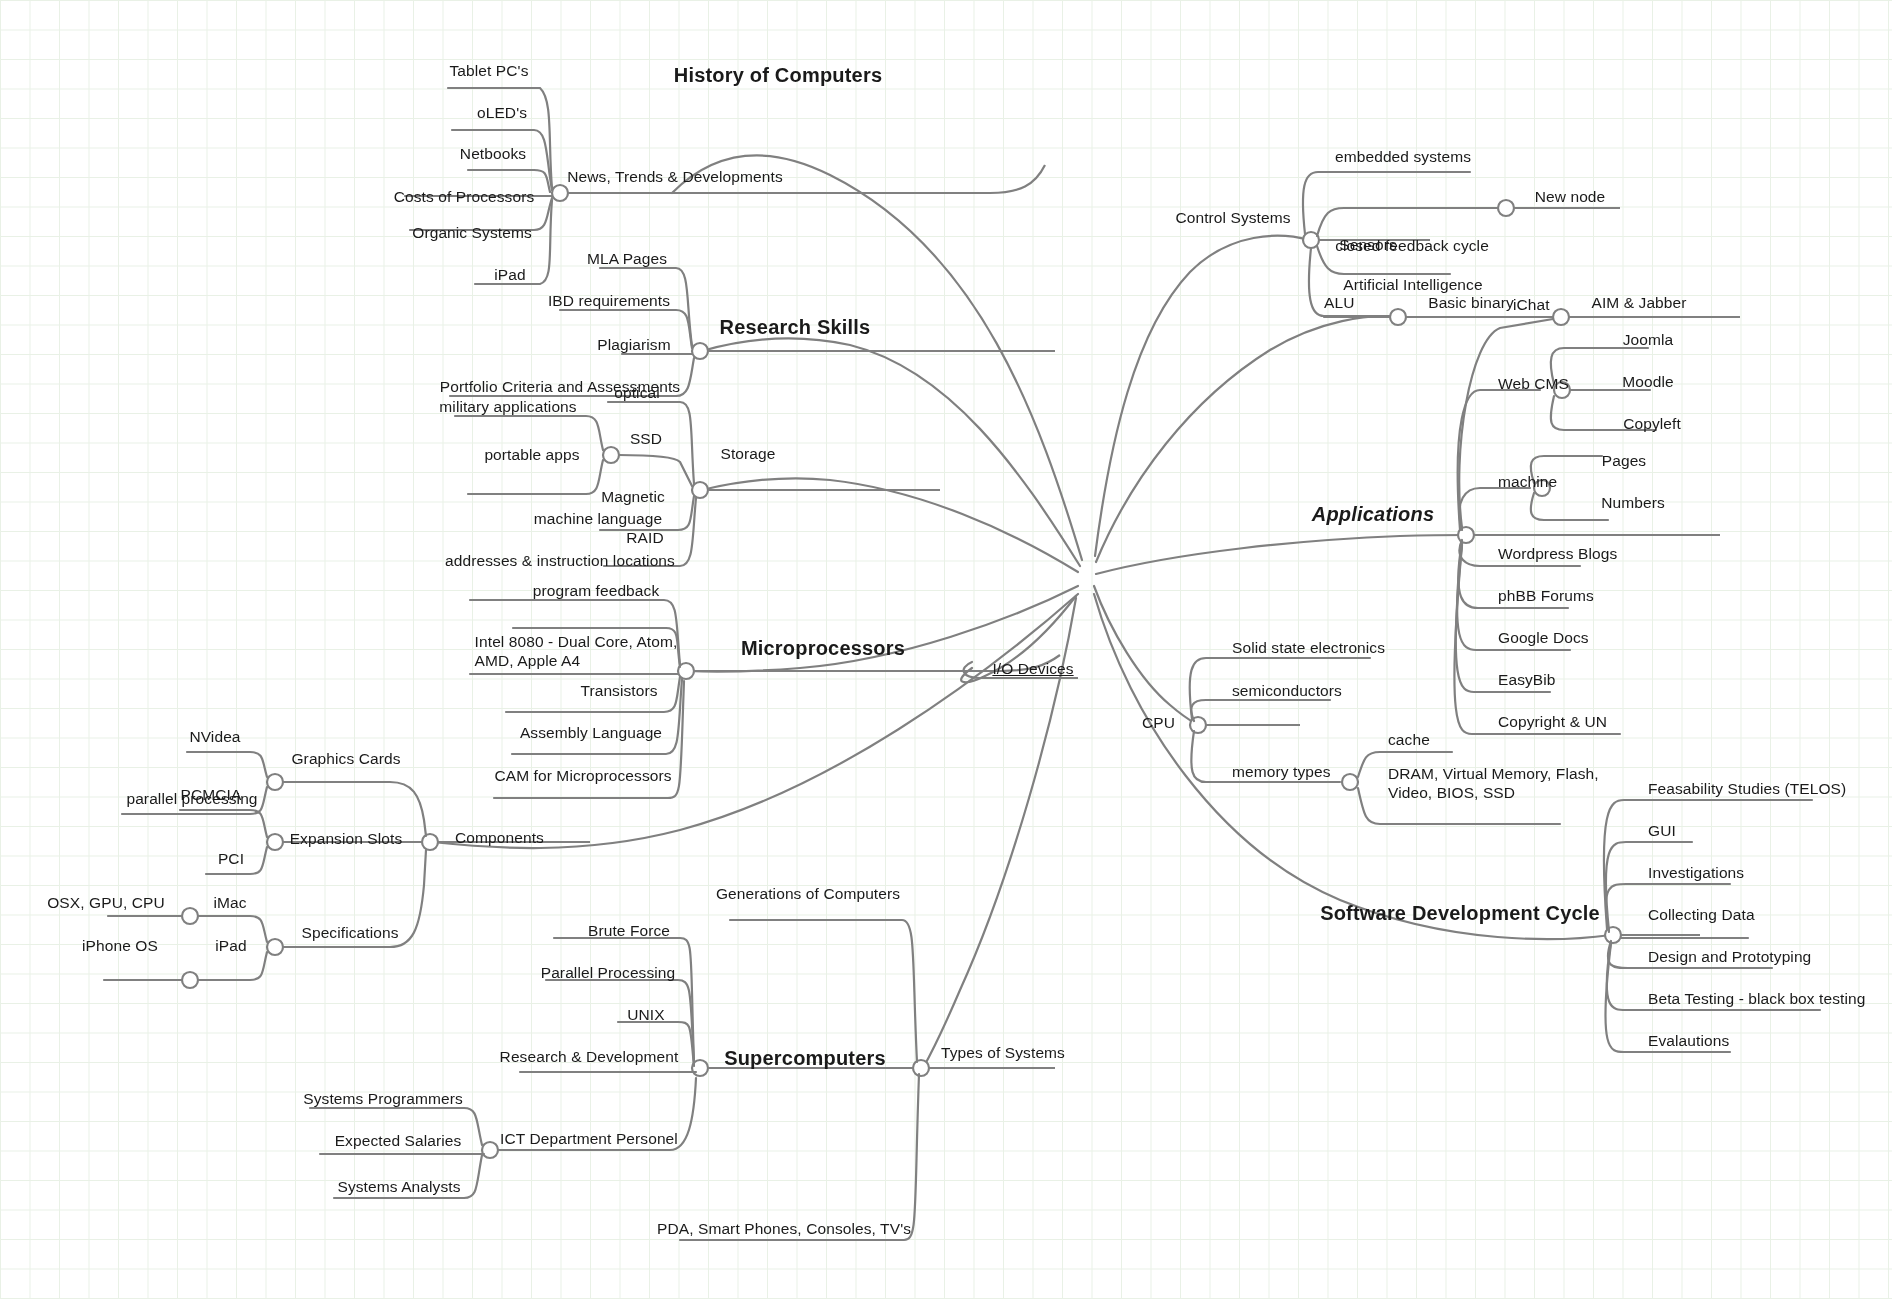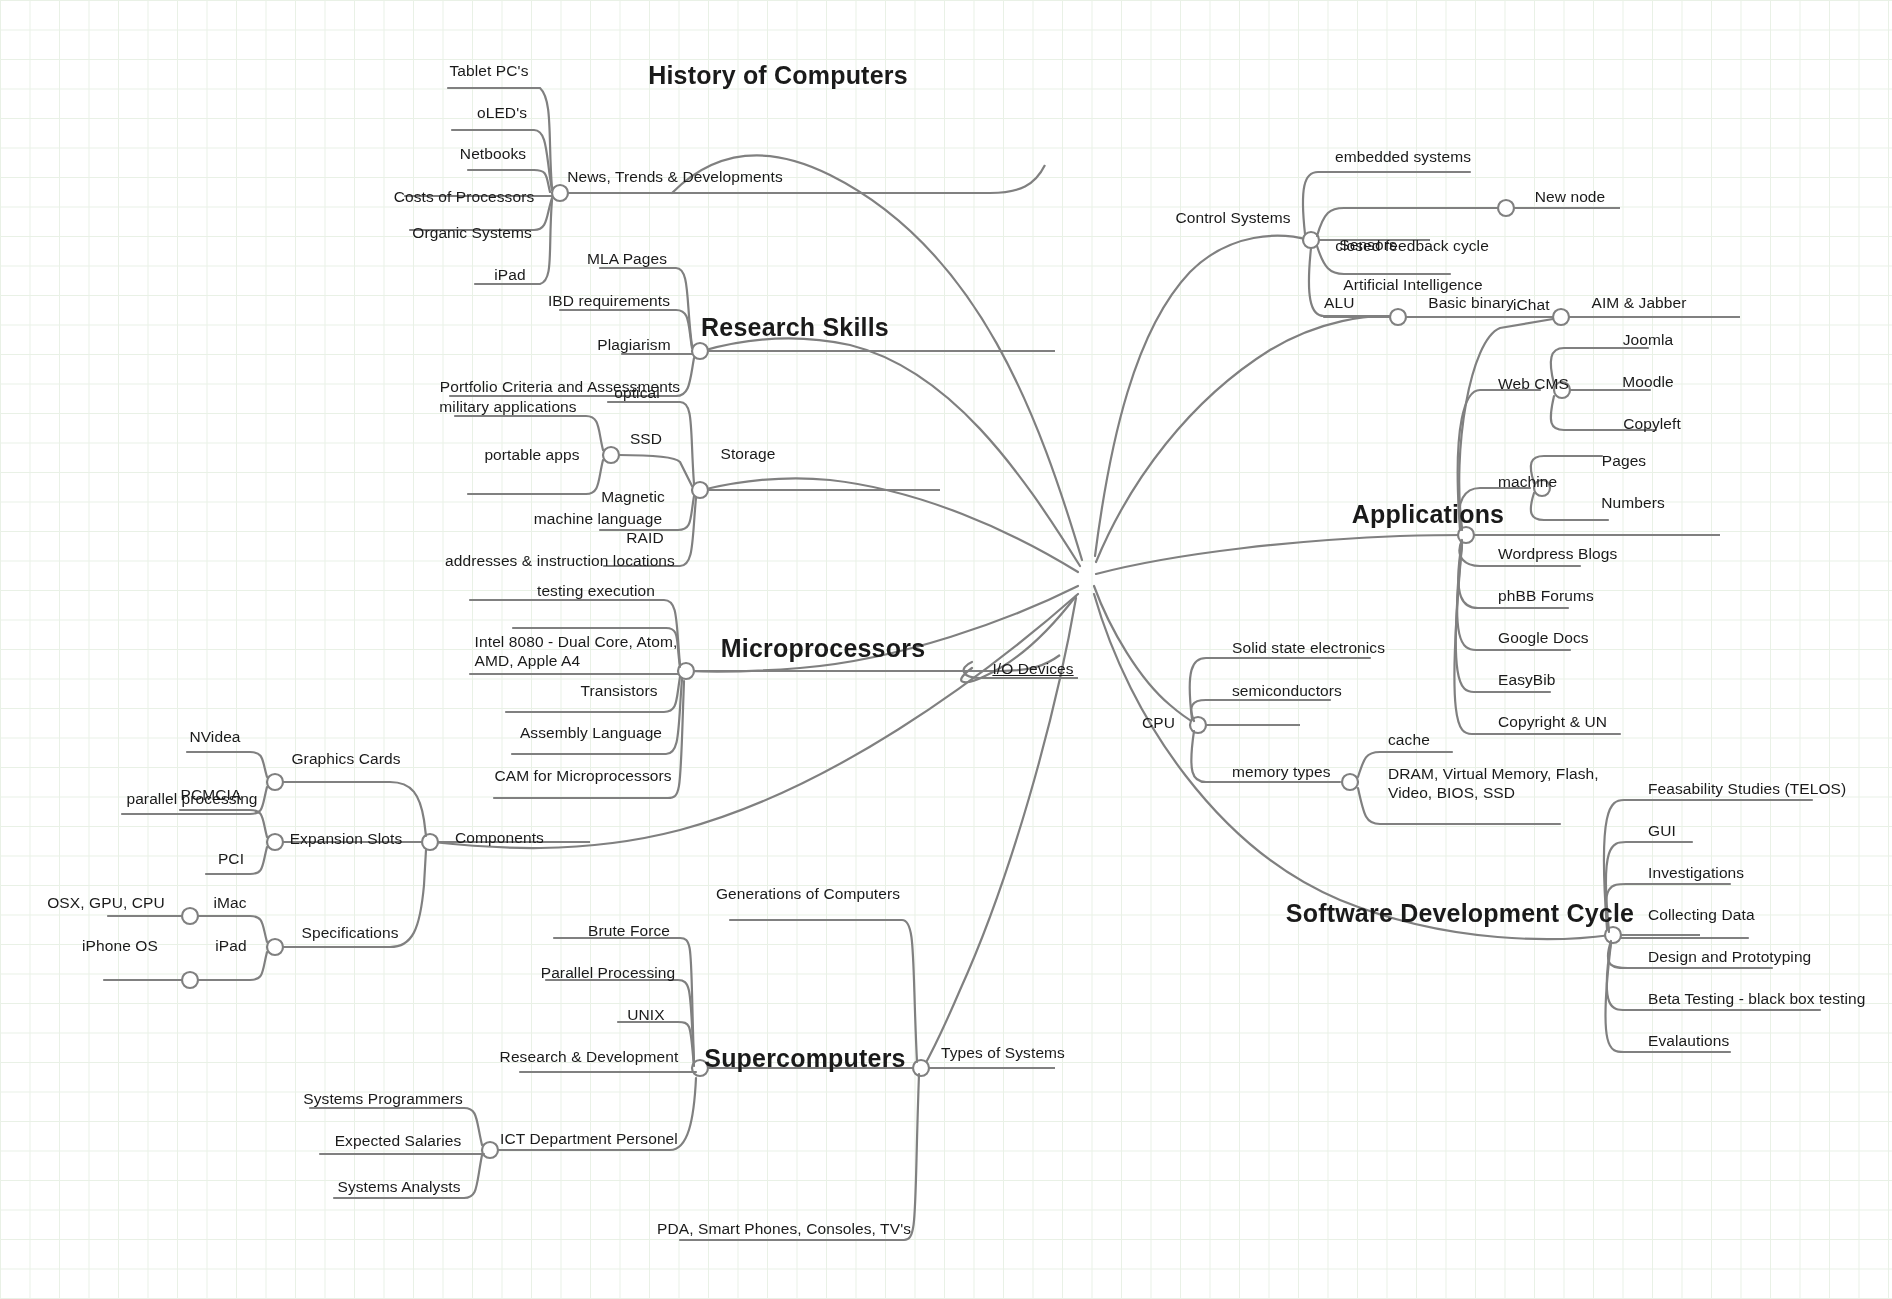--- a/index.html
+++ b/index.html
@@ -46,21 +46,21 @@
   .node-label {
     position: absolute;
     white-space: pre;
     color: #1a1a1a;
     font-size: 15.5px;
     line-height: 19px;
     letter-spacing: 0.1px;
     transform: translate(-50%, -100%);
   }
   .node-label.main {
-    font-size: 25px;
+    font-size: 20px;
     font-weight: bold;
     letter-spacing: 0.2px;
   }
   .node-label.rightalign { transform: translate(0%, -100%); }
 
   #root-node {
     position: absolute;
     left: 960px;
     top: 557px;
     transform: translate(-50%, -50%);
@@ -290,21 +290,21 @@
   <div class="node-label" style="left:637px; top:402px;">optical</div>
   <div class="node-label" style="left:646px; top:448px;">SSD</div>
   <div class="node-label" style="left:508px; top:416px;">military applications</div>
   <div class="node-label" style="left:532px; top:464px;">portable apps</div>
   <div class="node-label" style="left:633px; top:506px;">Magnetic</div>
   <div class="node-label" style="left:645px; top:547px;">RAID</div>
 
   <div class="node-label main" style="left:793px; top:658px;margin-left:30px;">Microprocessors</div>
   <div class="node-label" style="left:598px; top:528px;">machine language</div>
   <div class="node-label" style="left:560px; top:570px;">addresses &amp; instruction locations</div>
-  <div class="node-label" style="left:596px; top:600px;">testing execution</div>
+  <div class="node-label" style="left:596px; top:600px;">program feedback</div>
   <div class="node-label" style="left:576px; top:670px; text-align:left;">Intel 8080 - Dual Core, Atom,
 AMD, Apple A4</div>
   <div class="node-label" style="left:619px; top:700px;">Transistors</div>
   <div class="node-label" style="left:591px; top:742px;">Assembly Language</div>
   <div class="node-label" style="left:583px; top:785px;">CAM for Microprocessors</div>
 
   <div class="node-label rightalign" style="left:455px; top:847px; transform:translate(0,-100%);">Components</div>
   <div class="node-label" style="left:346px; top:768px;">Graphics Cards</div>
   <div class="node-label" style="left:215px; top:746px;">NVidea</div>
   <div class="node-label" style="left:192px; top:808px;">parallel processing</div>
@@ -337,21 +337,21 @@
   <div class="node-label" style="left:1412px; top:207px;margin-top:48px;">closed feedback cycle</div>
   <div class="node-label" style="left:1570px; top:206px;">New node</div>
   <div class="node-label" style="left:1368px; top:254px;">Sensors</div>
   <div class="node-label" style="left:1413px; top:294px;">Artificial Intelligence</div>
 
   <div class="node-label rightalign" style="left:1324px; top:312px; transform:translate(0,-100%);">ALU</div>
   <div class="node-label" style="left:1471px; top:312px;">Basic binary</div>
   <div class="node-label rightalign" style="left:1513px; top:314px; transform:translate(0,-100%);">iChat</div>
   <div class="node-label" style="left:1639px; top:312px;">AIM &amp; Jabber</div>
 
-  <div class="node-label main" style="left:1428px; top:524px;">Applications</div>
+  <div class="node-label main" style="left:1373px; top:524px;font-style:italic;">Applications</div>
   <div class="node-label rightalign" style="left:1498px; top:393px; transform:translate(0,-100%);">Web CMS</div>
   <div class="node-label" style="left:1648px; top:349px;">Joomla</div>
   <div class="node-label" style="left:1648px; top:391px;">Moodle</div>
   <div class="node-label" style="left:1652px; top:433px;">Copyleft</div>
   <div class="node-label rightalign" style="left:1498px; top:491px; transform:translate(0,-100%);">machine</div>
   <div class="node-label" style="left:1624px; top:470px;">Pages</div>
   <div class="node-label" style="left:1633px; top:512px;">Numbers</div>
   <div class="node-label rightalign" style="left:1498px; top:563px; transform:translate(0,-100%);">Wordpress Blogs</div>
   <div class="node-label rightalign" style="left:1498px; top:605px; transform:translate(0,-100%);">phBB Forums</div>
   <div class="node-label rightalign" style="left:1498px; top:647px; transform:translate(0,-100%);">Google Docs</div>

